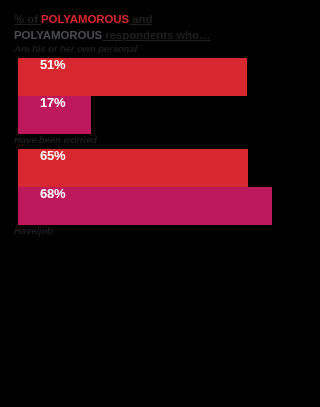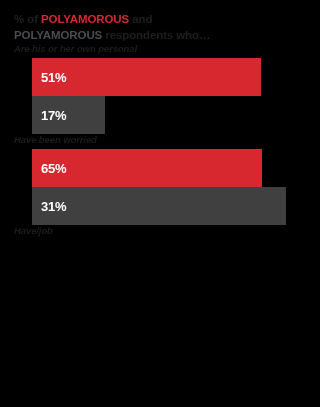--- a/index.html
+++ b/index.html
@@ -27,20 +27,21 @@
     font-size: 11.5px;
     font-weight: 800;
     line-height: 15.5px;
     letter-spacing: -0.1px;
     color: #1b1b1b;
     margin: 2px 0 0 0;
     filter: blur(0.32px);
   }
   .title .w-dark {
     color: #1f1f1f;
+    text-decoration: underline;
   }
   .title .w-red {
     color: #d8282f;
   }
   .title .w-gray {
     color: #4a4d50;
   }
   
   .section {
   }
@@ -57,33 +58,32 @@
   }
   .bars {
     position: relative;
   }
   .bar-row {
     position: relative;
     height: 38px;
   }
   .bar {
     position: absolute;
-    left: 18px;
+    left: 4px;
     top: 0;
     height: 38px;
     display: flex;
-    align-items: center;
     box-sizing: border-box;
-    padding-left: 9px;
+    padding-left: 22px;
   }
   .bar.red {
     background: #d8282f;
   }
   .bar.gray {
-    background: #404040;
+    background: #be185d;
   }
   .bar-value {
     color: #ffffff;
     font-size: 13px;
     font-weight: 800;
     letter-spacing: -0.2px;
     line-height: 1;
     white-space: nowrap;
   }
 </style>
@@ -116,21 +116,21 @@
   <div class="section">
     <div class="section-label">Have been worried</div>
     <div class="bars">
       <div class="bar-row">
         <div class="bar red" style="width:230px">
           <span class="bar-value">65%</span>
         </div>
       </div>
       <div class="bar-row">
         <div class="bar gray" style="width:254px">
-          <span class="bar-value">31%</span>
+          <span class="bar-value">68%</span>
         </div>
       </div>
     </div>
   </div>
 
   <div class="section">
     <div class="section-label">Have/job</div>
   </div>
 
 </div>

